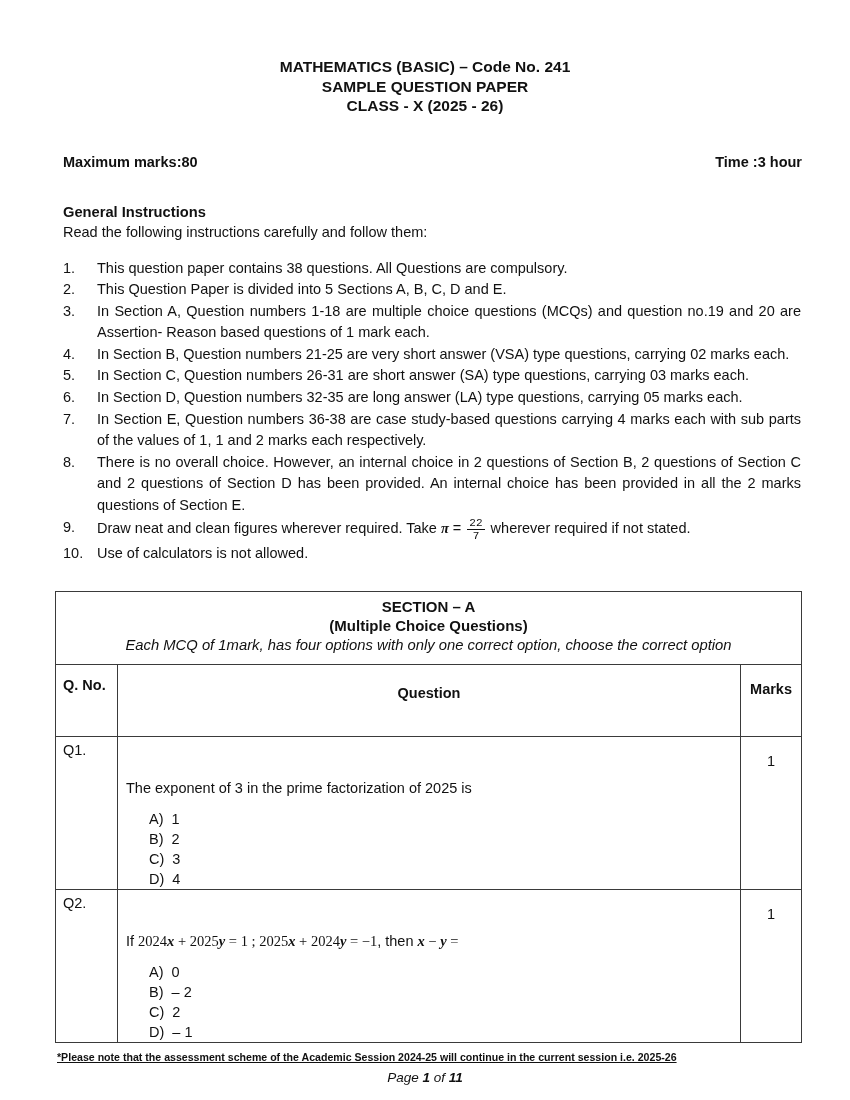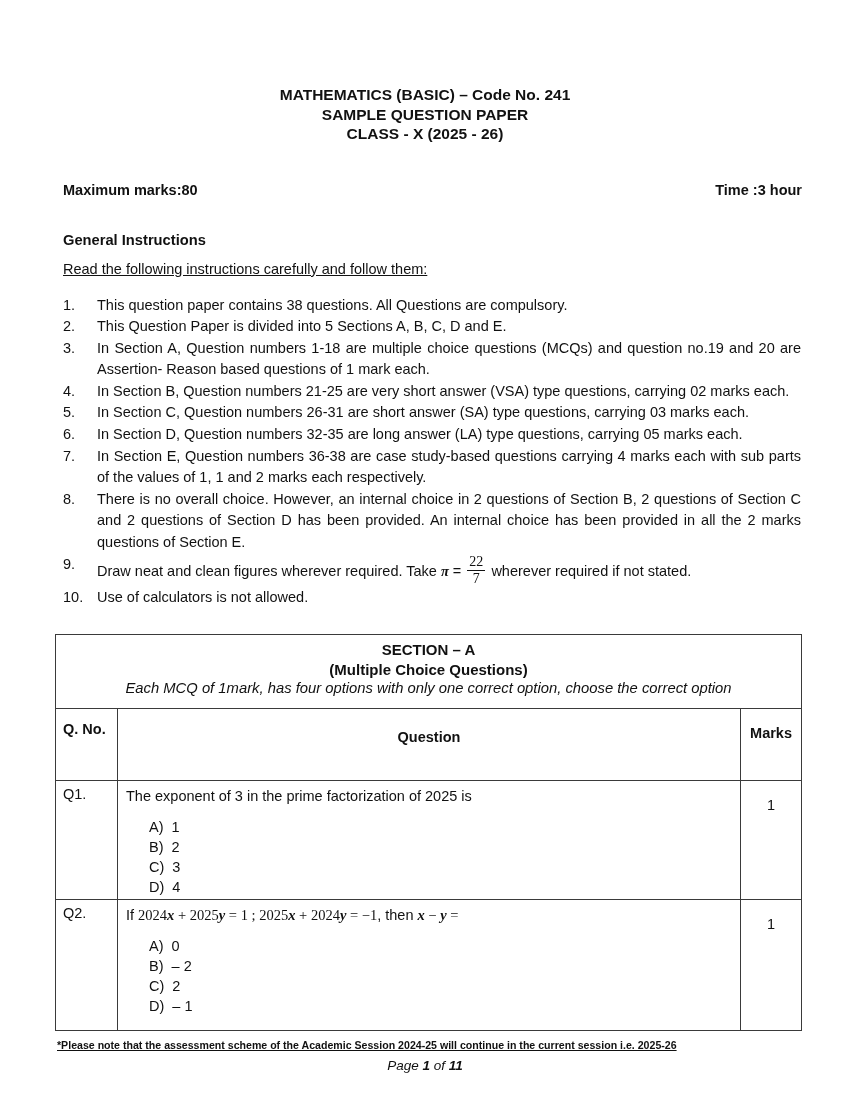--- a/index.html
+++ b/index.html
@@ -6,36 +6,36 @@
   body{
     width:850px;height:1100px;background:#ffffff;color:#111;
     font-family:"Liberation Sans", sans-serif;
     font-size:14.5px;
     position:relative;
     overflow:hidden;
   }
   .page{width:850px;height:1100px;}
 
   
-  .title-block{padding-top:85px;text-align:center;font-weight:bold;font-size:15.5px;line-height:19.5px;}
+  .title-block{padding-top:57px;text-align:center;font-weight:bold;font-size:15.5px;line-height:19.5px;}
 
   
   .marks-row{display:flex;justify-content:space-between;margin:38px 48px 0 63px;font-weight:bold;font-size:14.5px;}
 
   .gi-heading{margin:34px 0 0 63px;font-weight:bold;font-size:14.7px;}
-  .gi-sub{margin:13px 49px 0 63px;text-decoration:underline;font-size:14.5px;}
+  .gi-sub{margin:4px 49px 0 63px;font-size:14.5px;}
 
   
   .ins-list{margin:18px 0 0 0;padding:0 49px 0 63px;list-style:none;}
   .ins-item{display:flex;line-height:21.6px;}
   .ins-num{flex:0 0 34px;}
   .ins-txt{flex:1;text-align:justify;}
 
   
-  .frac{display:inline-block;vertical-align:-7px;text-align:center;font-family:Liberation Serif, serif;font-size:14px;line-height:1.15;margin:0 2px;}
+  .frac{display:inline-block;vertical-align:-7px;text-align:center;font-family:Liberation Mono, monospace;font-size:11px;line-height:1.15;margin:0 2px;}
   .frac .fnum{display:block;border-bottom:1px solid #111;padding:0 2px;}
   .frac .fden{display:block;}
 
   
   .seg-mathnum{font-family:"Liberation Serif", serif;}
   .seg-mathvar{font-family:"Liberation Serif", serif;font-style:italic;font-weight:bold;}
 
   
   .sec-table{border-collapse:collapse;margin:26px 0 0 55px;width:746px;table-layout:fixed;}
   .sec-table td{border:1.4px solid #3a3a3a;vertical-align:top;}
@@ -47,21 +47,21 @@
   .col-marks{width:61px;}
   .hdr-row td{height:50px;font-weight:bold;}
   .hdr-qno{padding:12px 2px 0 7px;}
   .hdr-q{text-align:center;padding-top:20px;}
   .hdr-marks{text-align:center;padding-top:16px;}
   .q-row .qno-cell{padding:5px 2px 0 7px;}
   .q-row .q-cell{padding:5px 8px 0 8px;}
   .q-row .marks-cell{text-align:center;padding-top:16px;}
   .q1-row{height:119px;}
   .q2-row{height:131px;}
-  .q-text{line-height:20px;}
+  .q-text{line-height:20px;margin-top:36px;}
   .options{margin:11px 0 0 23px;}
   .option{line-height:20px;white-space:pre-wrap;}
 
   
   .foot-note{margin:8px 0 0 57px;font-weight:bold;font-size:10.6px;text-decoration:underline;}
   .page-line{margin-top:7px;text-align:center;font-size:13.5px;font-style:italic;}
   .pg-b{font-weight:bold;}
 </style>
 </head>
 <body>

